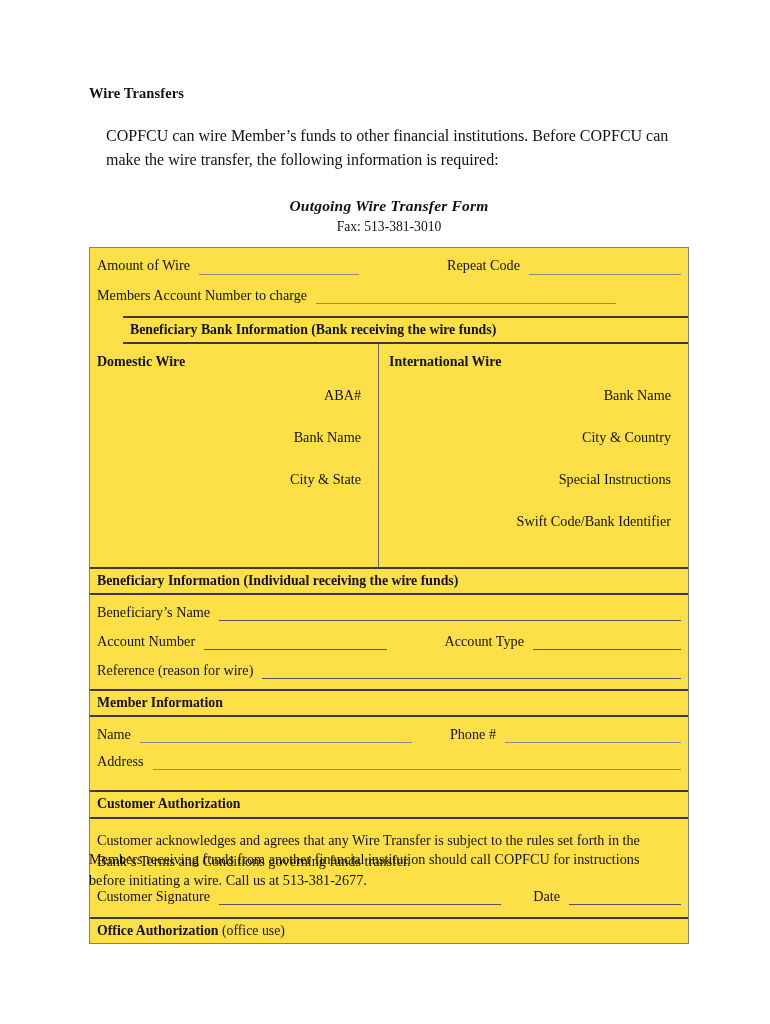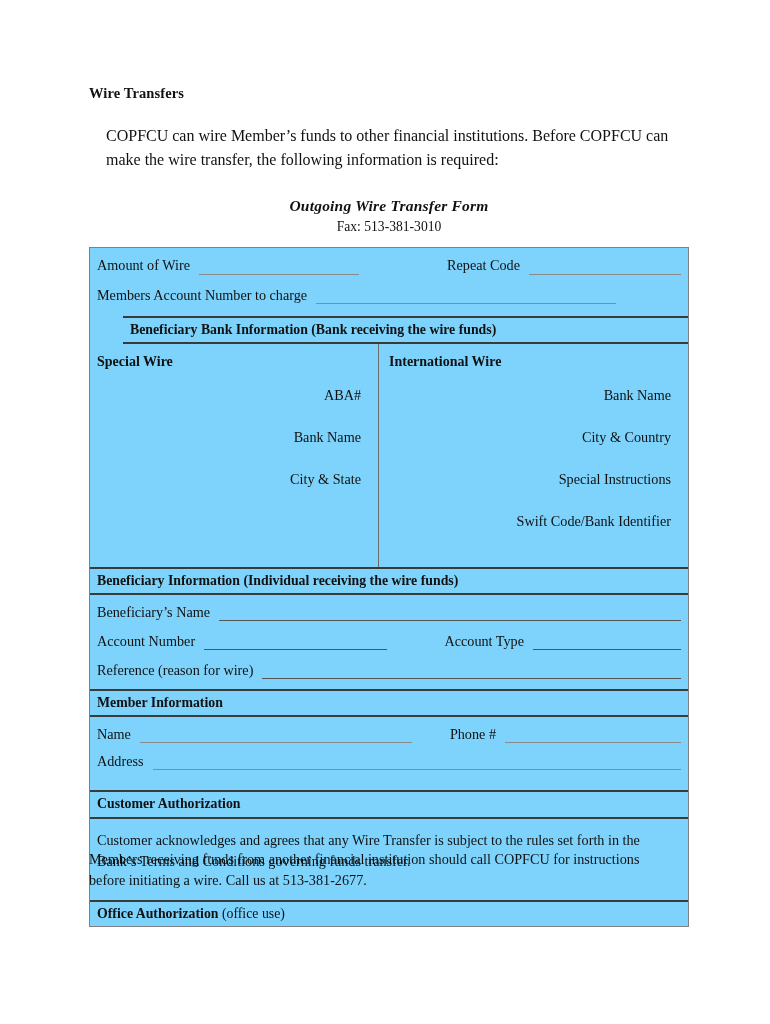--- a/index.html
+++ b/index.html
@@ -60,21 +60,21 @@
     font-size: 13.6px;
     margin: 0 0 12px 0;
     line-height: 1.2;
   }
 
   
   .table {
     border: 1px solid #808080;
     width: 600px;
     box-sizing: border-box;
-    background: #7dd3fc;
+    background: #fde047;
   }
   .band {
     border-top: 2px solid #3a3a3a;
     border-bottom: 2px solid #3a3a3a;
     padding: 3px 7px 4px 7px;
     font-size: 13.8px;
     font-weight: bold;
     line-height: 1.25;
   }
   .band.first { border-top: 2px solid #3a3a3a; margin-left: 33px; }
@@ -178,21 +178,21 @@
         <div class="frow" style="margin-bottom:2px">
           <span class="lbl">Members Account Number to charge</span>
           <span class="rule light" style="width:300px"></span>
         </div>
       </div>
 
       <div class="band first">Beneficiary Bank Information (Bank receiving the wire funds)</div>
 
       <div class="cols">
         <div class="col left">
-          <div class="col-title">Special Wire</div>
+          <div class="col-title">Domestic Wire</div>
 
           <div class="frow">
             <span class="lbl">ABA#</span>
             <span class="rule grow light"></span>
           </div>
           <div class="frow">
             <span class="lbl">Bank Name</span>
             <span class="rule grow light"></span>
           </div>
           <div class="frow">
@@ -256,20 +256,27 @@
         <div class="frow" style="margin-bottom:10px">
           <span class="lbl">Address</span>
           <span class="rule grow light"></span>
         </div>
       </div>
 
       <div class="band">Customer Authorization</div>
 
       <div class="block" style="padding-top:11px;padding-bottom:12px">
         <p class="para">Customer acknowledges and agrees that any Wire Transfer is subject to the rules set forth in the Bank’s Terms and Conditions governing funds transfer.</p>
+        <div class="frow">
+          <span class="lbl">Customer Signature</span>
+          <span class="rule" style="width:282px"></span>
+          <span class="spacer"></span>
+          <span class="lbl">Date</span>
+          <span class="rule" style="width:112px"></span>
+        </div>
       </div>
 
       <div class="band last"><span>Office Authorization</span><span class="reg"> <span>(office use)</span></span></div>
 
     </div>
 
   </div>
 
   <div class="footer">Members receiving funds from another financial institution should call COPFCU for instructions before initiating a wire.  Call us at 513-381-2677.</div>
 

